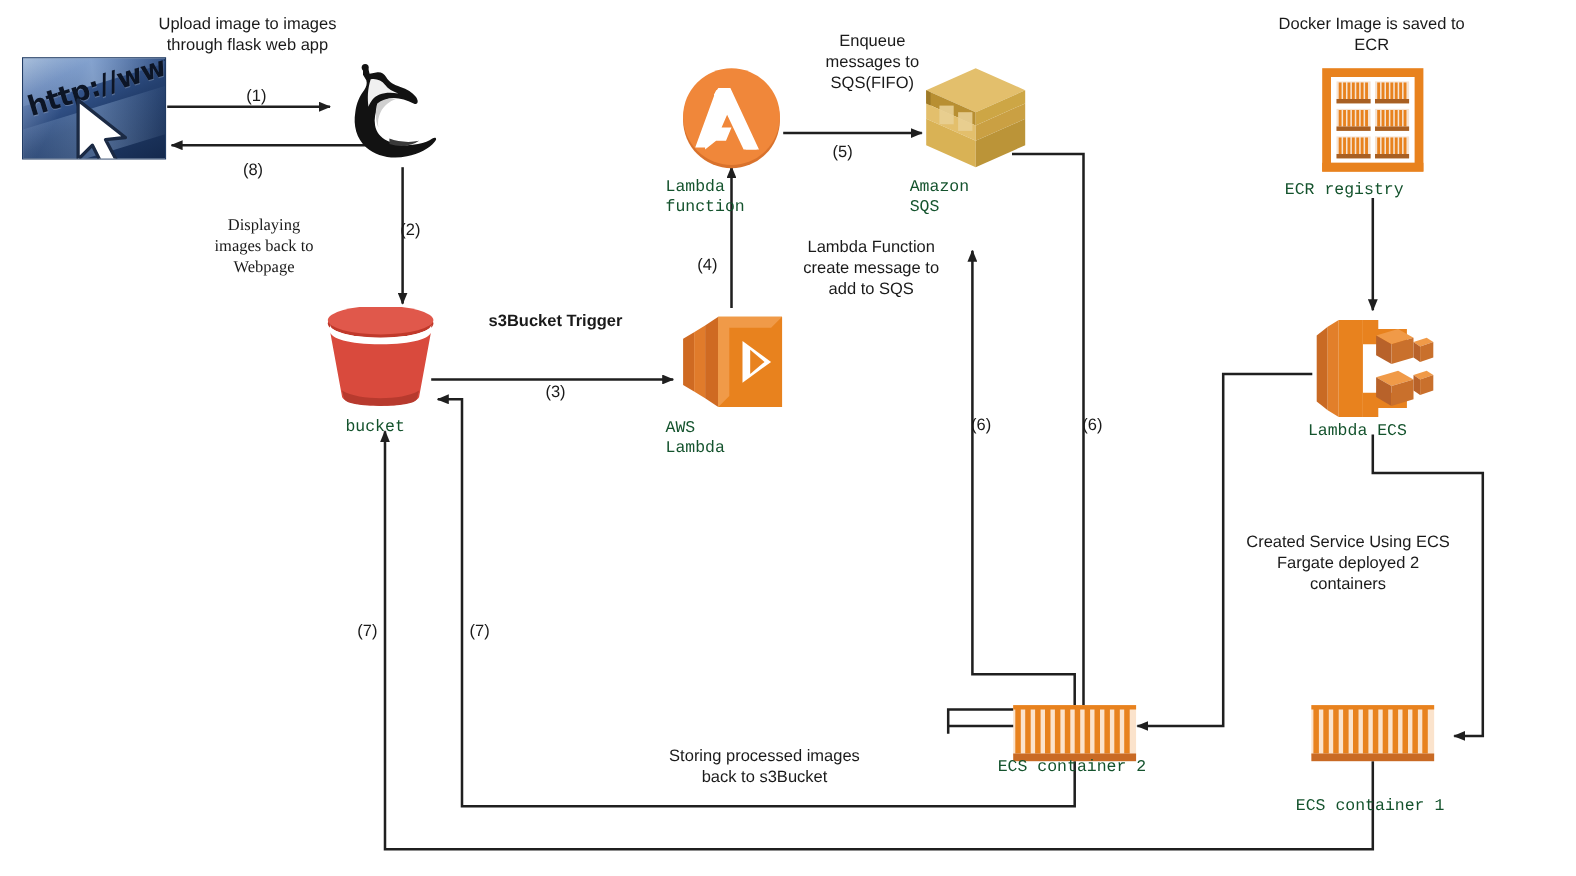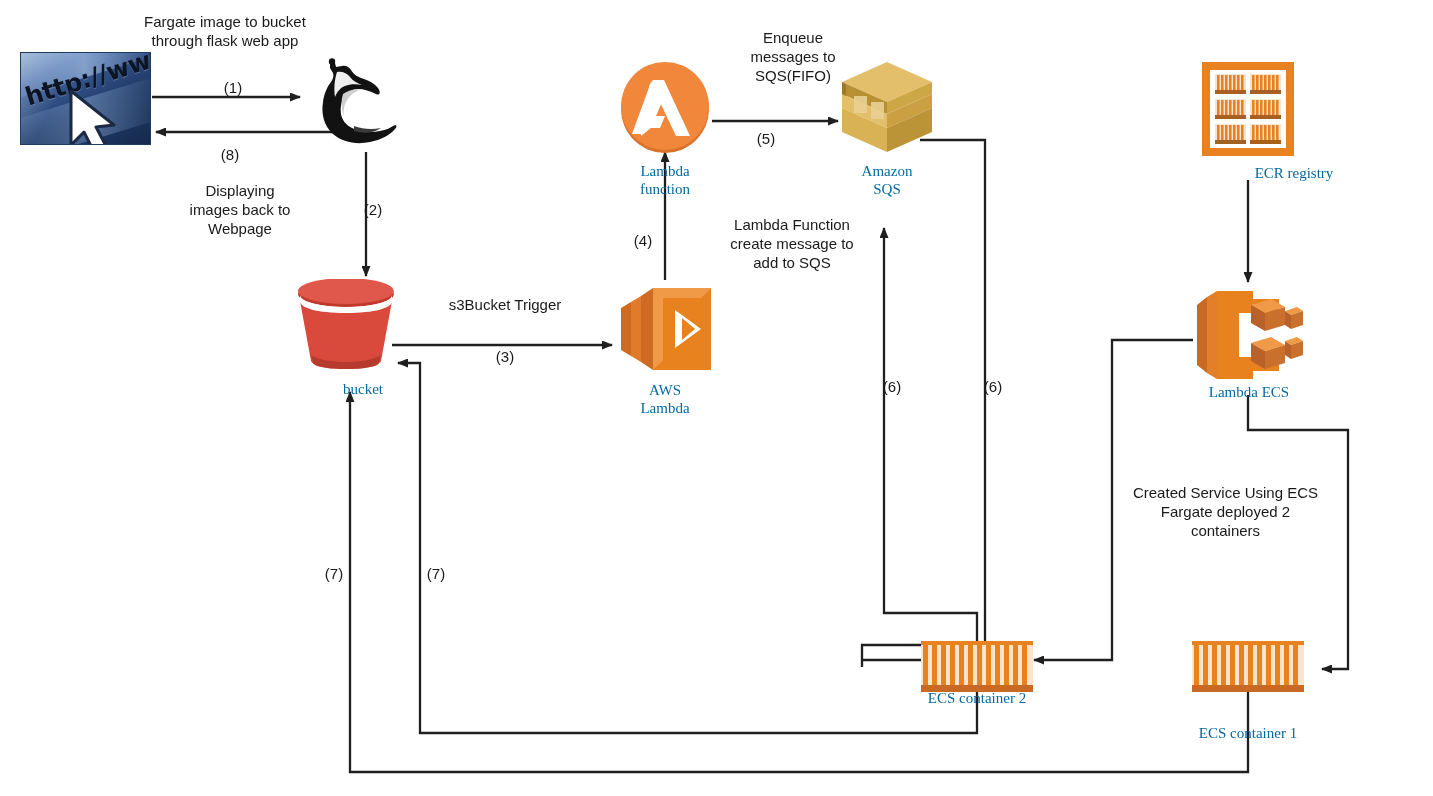--- a/index.html
+++ b/index.html
@@ -29,25 +29,24 @@
   .step {
     position: absolute;
     color: #1a1a1a;
     font-family: "Liberation Sans", sans-serif;
     font-size: 15px;
     line-height: 17px;
     text-align: center;
   }
   .node-cap {
     position: absolute;
-    color: #0369a1;
-    font-family: Liberation Serif, serif;
+    color: #14532d;
+    font-family: Liberation Mono, monospace;
     font-size: 15px;
     line-height: 18px;
-    text-align: center;
     white-space: pre-line;
   }
   svg.wires {
     position: absolute;
     left: 0; top: 0;
     width: 1433px; height: 796px;
     pointer-events: none;
   }
   .icon-box { position: absolute; }
 
@@ -393,51 +392,55 @@
 
   <div class="node-cap" style="left:605px; top:162px; width:120px;">Lambda
 function</div>
 
   <div class="node-cap" style="left:605px; top:381px; width:120px;">AWS
 Lambda</div>
 
   <div class="node-cap" style="left:827px; top:162px; width:120px;">Amazon
 SQS</div>
 
-  <div class="node-cap" style="left:1234px; top:164px; width:120px;">ECR registry</div>
+  <div class="node-cap" style="left:1168px; top:164px; width:120px;">ECR registry</div>
 
   <div class="node-cap" style="left:1189px; top:383px; width:120px;">Lambda ECS</div>
 
   <div class="node-cap" style="left:907px; top:689px; width:140px;">ECS container 2</div>
 
   <div class="node-cap" style="left:1178px; top:724px; width:140px;">ECS container 1</div>
 
-  <div class="lbl" style="left:105px; top:12px; width:240px;">Fargate image to bucket
+  <div class="lbl" style="left:105px; top:12px; width:240px;">Upload image to images
 through flask web app</div>
 
-  <div class="lbl" style="left:160px; top:181px; width:160px;">Displaying
+  <div class="lbl" style="left:160px; top:196px; width:160px;font-family:Liberation Serif, serif;">Displaying
 images back to
 Webpage</div>
 
-  <div class="lbl" style="left:410px; top:295px; width:190px;">s3Bucket Trigger</div>
+  <div class="lbl" style="left:410px; top:282px; width:190px;font-weight:bold;">s3Bucket Trigger</div>
 
   <div class="lbl" style="left:718px; top:28px; width:150px;">Enqueue
 messages to
 SQS(FIFO)</div>
 
   <div class="lbl" style="left:697px; top:215px; width:190px;">Lambda Function
 create message to
 add to SQS</div>
 
+  <div class="lbl" style="left:1127px; top:12px; width:240px;">Docker Image is saved to
+ECR</div>
 
 
   <div class="lbl" style="left:1118px; top:483px; width:215px;">Created Service Using ECS
 Fargate deployed 2
 containers</div>
 
+  <div class="lbl" style="left:590px; top:678px; width:210px;">Storing processed images
+back to s3Bucket</div>
 
 
   <div class="step" style="left:203px; top:79px; width:60px;">(1)</div>
 
   <div class="step" style="left:200px; top:146px; width:60px;">(8)</div>
 
   <div class="step" style="left:343px; top:201px; width:60px;">(2)</div>
 
   <div class="step" style="left:475px; top:348px; width:60px;">(3)</div>
 

